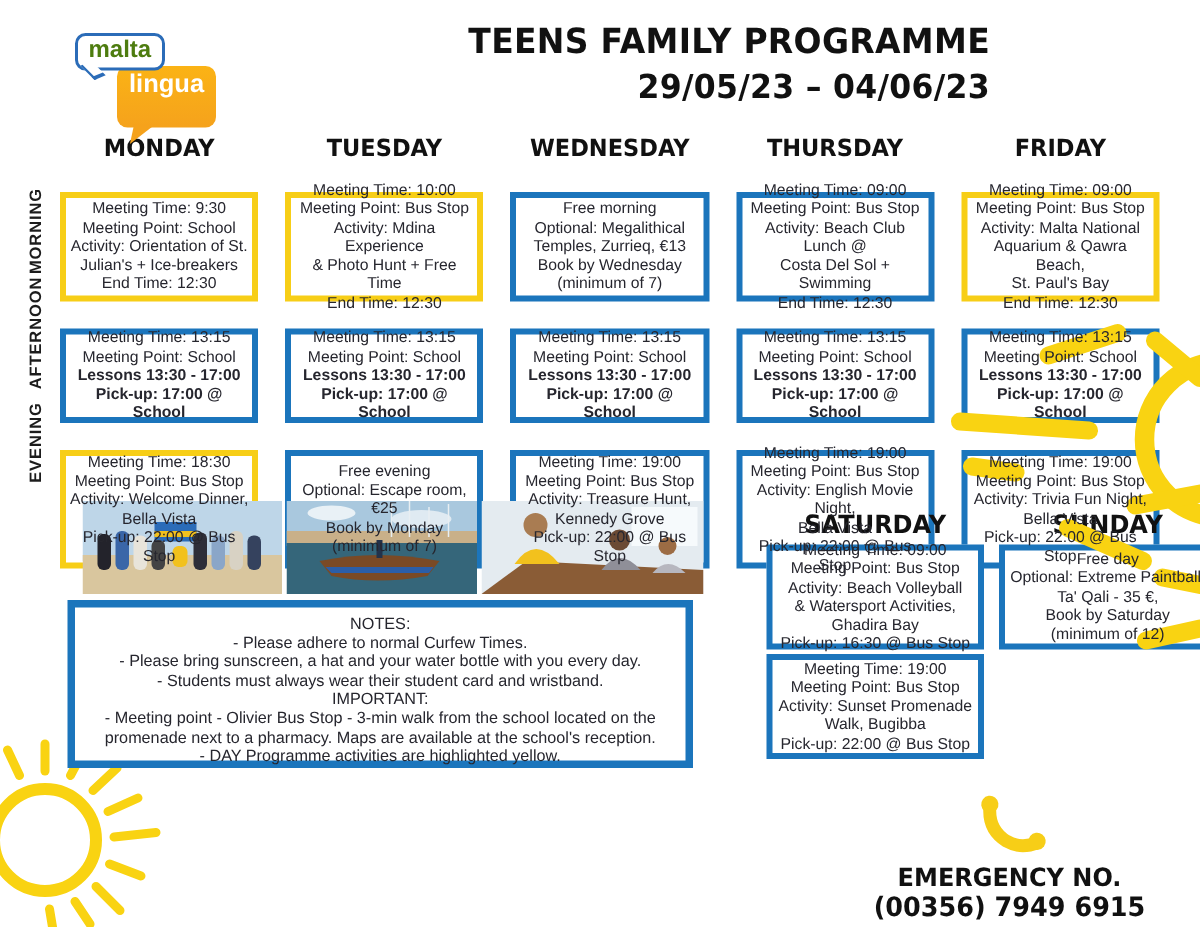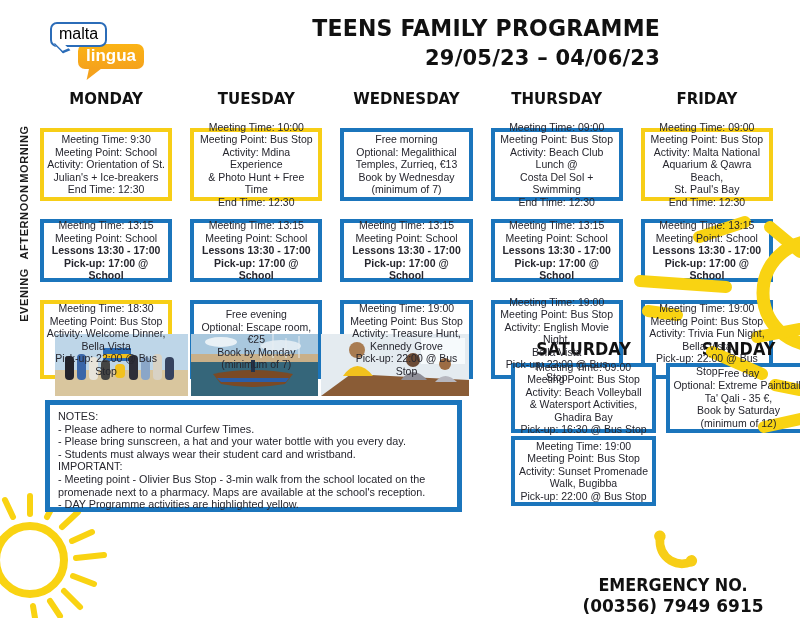--- a/index.html
+++ b/index.html
@@ -2,25 +2,25 @@
 <html><head>
 <meta charset="utf-8">
 <style>
   * { margin:0; padding:0; box-sizing:border-box; }
   body { background:#fff; font-family:"Liberation Sans", sans-serif; }
   .page { position:relative; width:800px; height:618px; background:#fff; overflow:hidden; }
 
   
   .logo { position:absolute; left:48px; top:18px; width:110px; height:66px; }
   .bubble-malta { position:absolute; left:2px; top:4px; background:#fff; border:2px solid #2B6CB8;
-    border-radius:7px; padding:1px 7px 2px; color:#000000; font-weight:normal; font-size:16px; z-index:2; }
+    border-radius:7px; padding:1px 7px 2px; color:#4d7c0f; font-weight:bold; font-size:16px; z-index:2; }
   .bubble-malta .tail { position:absolute; left:5px; bottom:-7px; width:10px; height:10px; background:#fff;
     border-left:2px solid #2B6CB8; border-bottom:2px solid #2B6CB8; transform:skewX(34deg) rotate(-18deg); }
   .bubble-lingua { position:absolute; left:30px; top:26px; background:linear-gradient(180deg,#FBB315,#F5A21C);
-    border-radius:7px; padding:2px 8px 3px; color:#fff; font-weight:bold; font-size:17px; z-index:1; }
+    border-radius:7px; padding:2px 8px 19px; color:#fff; font-weight:bold; font-size:17px; z-index:1; }
   .bubble-lingua .tail { position:absolute; left:10px; bottom:-11px; width:0; height:0;
     border-top:13px solid #F5A21C; border-right:14px solid transparent; transform:skewX(-12deg); }
 
   .title-block { position:absolute; left:220px; top:16px; width:440px; text-align:right; color:#111;
     font-family:"DejaVu Sans", sans-serif; font-weight:800; letter-spacing:0.2px; }
   .title-line1 { font-size:22px; transform:scaleY(1.05); }
   .title-line2 { font-size:21px; margin-top:5px; transform:scaleY(1.05); }
 
   
   .week-grid { position:absolute; left:40px; top:88px; width:733px;
@@ -38,21 +38,21 @@
   .row-label { position:absolute; left:-31px; width:110px; text-align:center; transform:rotate(-90deg);
     font-weight:bold; font-size:11px; letter-spacing:0.6px; color:#1c1c1c; }
 
   
   .photos { position:absolute; left:55px; top:334px; width:416px; height:62px; display:flex; gap:3px; }
   .photos svg { height:62px; display:block; }
 
   
   .notes-box { position:absolute; left:45px; top:400px; width:417px; height:112px; background:#fff;
     border:5px solid #1B75BC; padding:5px 8px; z-index:2; }
-  .notes-text { white-space:pre-line; font-size:10.8px; line-height:12.6px; color:#26262e; }
+  .notes-text { white-space:pre-line; font-size:10.8px; line-height:12.6px; color:#26262e;text-align:center; }
 
   
   .weekend-col { position:absolute; width:145px;margin-left:38px; }
   .weekend-col .day-header { height:22px; margin-bottom:3px; font-size:16px; }
   .weekend-col .cell { height:70px; margin-bottom:3px; }
   .sat-col { left:473px; top:338px; }
   .sun-col { left:628px; top:338px; }
 
   
   .emergency { position:absolute; left:548px; top:524px; width:250px; display:flex; align-items:center; gap:6px;flex-direction:column; }

